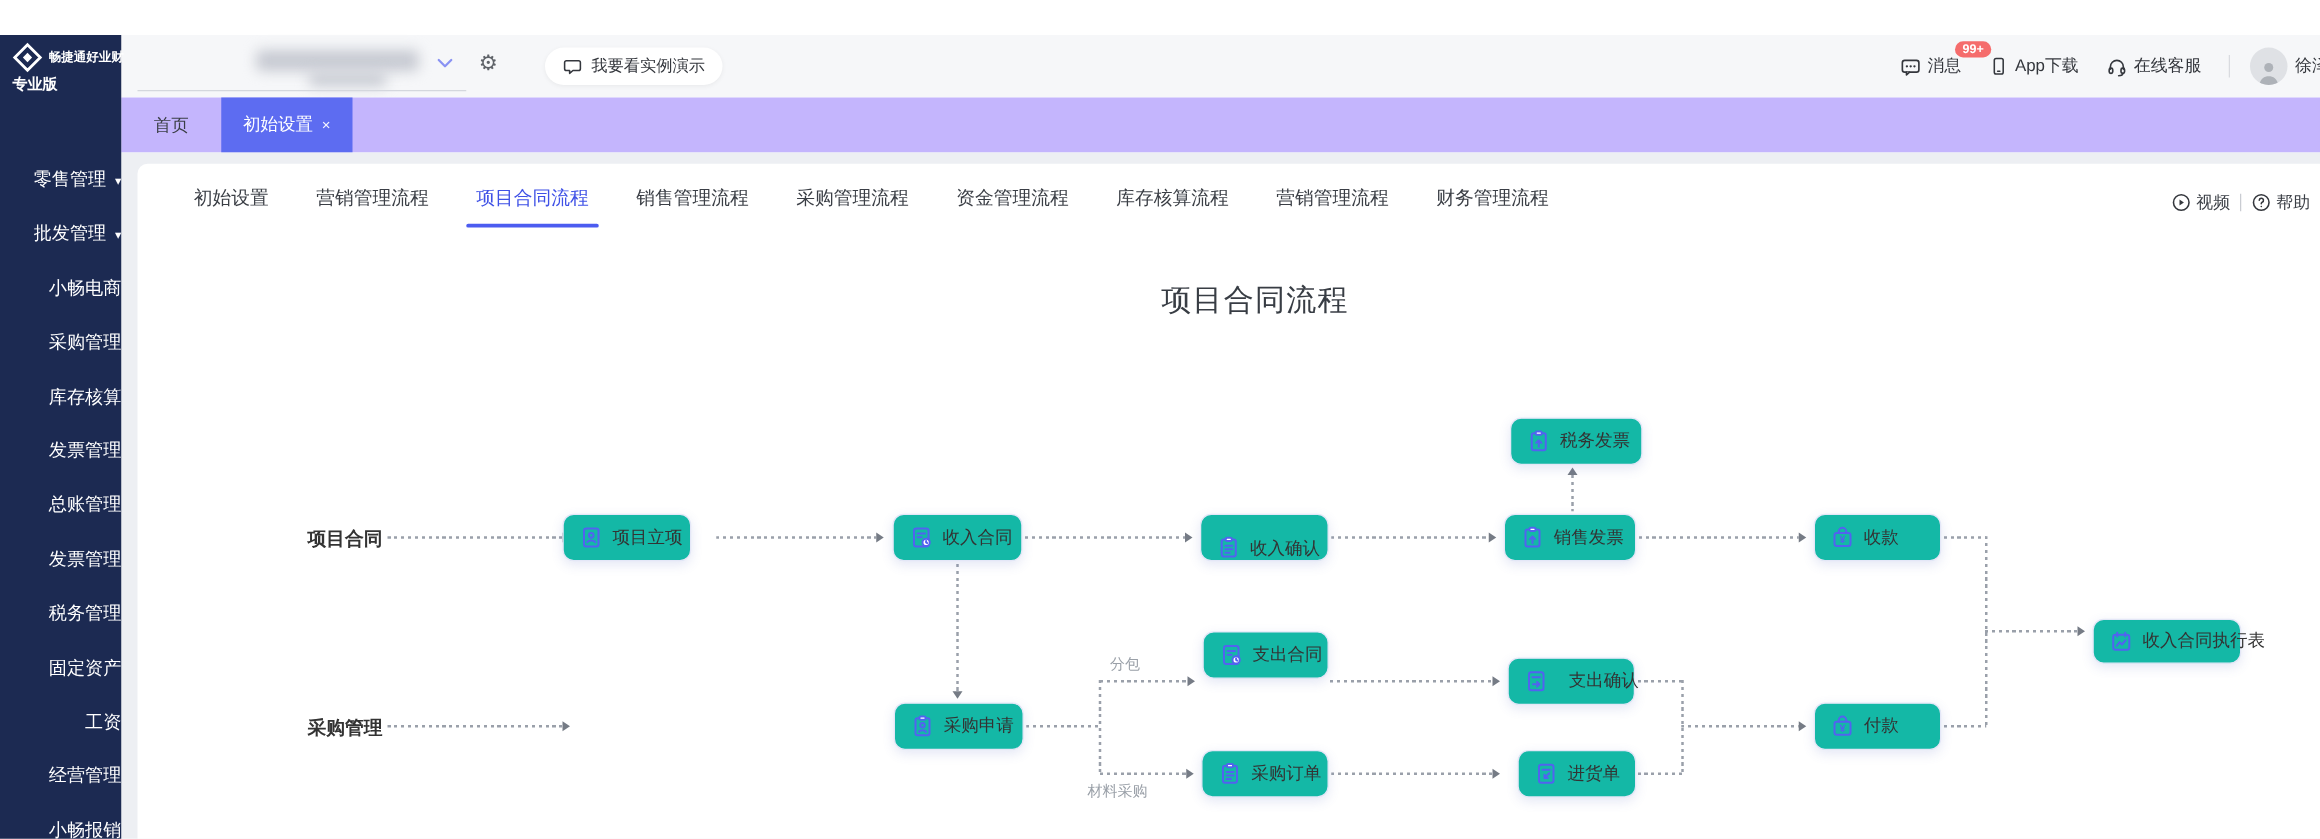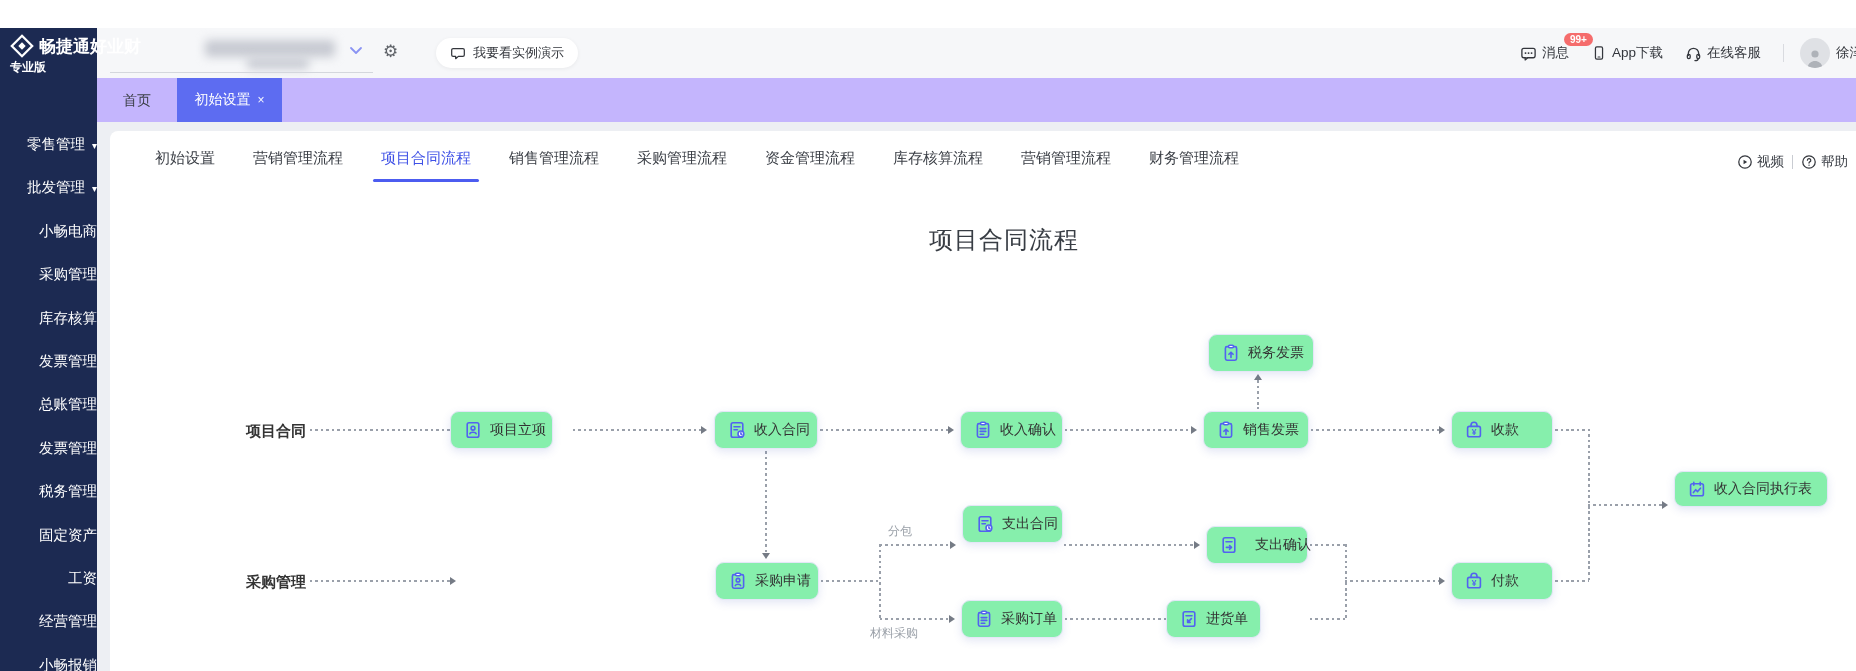--- a/index.html
+++ b/index.html
@@ -3,21 +3,21 @@
 <meta charset="utf-8">
 <style>
   * { margin:0; padding:0; box-sizing:border-box; }
   html,body { width:1856px; height:671px; overflow:hidden; background:#fff;
     font-family:"Liberation Sans","DejaVu Sans",sans-serif; }
   .app { position:absolute; left:0; top:28px; right:0; bottom:0; }
 
   
   .sidebar { position:absolute; left:0; top:0; width:97px; bottom:0; background:#1c2a52; color:#fff; z-index:5; }
   .logo-row { position:absolute; top:5px; left:9px; display:flex; align-items:center; gap:4px; }
-  .logo-name { font-size:17px; font-weight:bold; white-space:nowrap; letter-spacing:0; }
+  .logo-name { font-size:10px; font-weight:bold; white-space:nowrap; letter-spacing:0; }
   .edition { position:absolute; top:31px; left:10px; font-size:12px; font-weight:bold; }
   .menu { position:absolute; top:95px; left:0; right:0; }
   .menu-item { height:43.4px; line-height:43.4px; padding-left:22px; font-size:14.5px; font-weight:500; cursor:pointer; white-space:nowrap;text-align:right; }
   .caret { font-size:10px; margin-left:7px; color:#fff; }
 
   
   .mainarea { position:absolute; left:97px; top:0; right:0; bottom:0; }
   .topbar { position:absolute; left:0; top:0; right:0; height:50px; background:#f6f7f9; }
   .blur-blob { position:absolute; background:#c7cad2; filter:blur(5px); border-radius:4px; }
   .acct-underline { position:absolute; left:13px; top:44px; width:263px; border-top:1px solid #d4d7dd; }
@@ -50,21 +50,21 @@
   .ftab.active::after { content:""; position:absolute; left:-8px; right:-8px; bottom:0; height:3px; background:#4c5cf0; border-radius:2px; }
   .helplinks { position:absolute; right:8px; top:22px; display:flex; align-items:center; gap:8px; font-size:13.5px; color:#3a3e45; }
   .hl-item { display:flex; align-items:center; gap:4px; cursor:pointer; }
   .hl-divider { width:1px; height:14px; background:#c9ccd2; }
 
   
   .dg-title { position:absolute; left:819px; top:93px; width:180px; font-size:24px; font-weight:500; color:#383d44; letter-spacing:1px; }
   .row-label { position:absolute; font-size:15px; font-weight:bold; color:#333; }
   .branch-label { position:absolute; font-size:12px; color:#9aa0a8; }
 
-  .fnode { position:absolute; height:38px; background:#86efac; border:1px solid #e4e7f7; border-radius:9px;
+  .fnode { position:absolute; height:38px; background:#14b8a6; border:1px solid #e4e7f7; border-radius:9px;
     box-shadow:0 3px 9px rgba(90,104,190,.16); display:flex; align-items:center; gap:7px; padding-left:12px;
     font-size:14px; color:#333; font-weight:500; cursor:pointer; white-space:nowrap; }
   .nicon { width:20px; height:20px; flex:0 0 20px; display:flex; }
 
   .hline { position:absolute; height:2px;
     background-image:repeating-linear-gradient(90deg,#9aa0aa 0,#9aa0aa 2.5px,transparent 2.5px,transparent 5.5px); }
   .vline { position:absolute; width:2px;
     background-image:repeating-linear-gradient(180deg,#9aa0aa 0,#9aa0aa 2.5px,transparent 2.5px,transparent 5.5px); }
   .arr-r { position:absolute; width:0; height:0; border-top:4px solid transparent; border-bottom:4px solid transparent; border-left:6px solid #757b85; }
   .arr-u { position:absolute; width:0; height:0; border-left:4px solid transparent; border-right:4px solid transparent; border-bottom:6px solid #757b85; }
@@ -307,21 +307,21 @@
           <span class="nicon">
               <svg class="ic" width="20" height="20" viewBox="0 0 20 20">
                 <rect x="4.2" y="2.8" width="11.6" height="14.4" rx="1.8"></rect>
                 <path d="M7 6.8h6M7 9.8h3.4"></path>
                 <circle cx="13.9" cy="13.9" r="2.9" fill="#fff"></circle>
                 <path d="M13.9 12.7v1.3l.9.5"></path>
               </svg>
             </span>
           <span>收入合同</span>
         </div>
-        <div class="fnode" style="left:850px;top:280px;width:103px;">
+        <div class="fnode" style="left:850px;top:280px;width:103px;align-items:flex-end;">
           <span class="nicon">
               <svg class="ic" width="20" height="20" viewBox="0 0 20 20">
                 <rect x="4.4" y="3.6" width="11.2" height="13.6" rx="1.6"></rect>
                 <rect x="7.6" y="2.2" width="4.8" height="2.6" rx="1" fill="#fff"></rect>
                 <path d="M7.2 8.6h5.6M7.2 11.4h5.6M7.2 14.2h3.6"></path>
               </svg>
             </span>
           <span>收入确认</span>
         </div>
         <div class="fnode" style="left:1093px;top:280px;width:106px;">
@@ -389,41 +389,41 @@
         <div class="fnode" style="left:851px;top:469px;width:102px;">
           <span class="nicon">
               <svg class="ic" width="20" height="20" viewBox="0 0 20 20">
                 <rect x="4.4" y="3.6" width="11.2" height="13.6" rx="1.6"></rect>
                 <rect x="7.6" y="2.2" width="4.8" height="2.6" rx="1" fill="#fff"></rect>
                 <path d="M7.2 8.6h5.6M7.2 11.4h5.6M7.2 14.2h3.6"></path>
               </svg>
             </span>
           <span>采购订单</span>
         </div>
-        <div class="fnode" style="left:1056px;top:469px;width:95px;">
+        <div class="fnode" style="left:1104px;top:469px;width:95px;">
           <span class="nicon">
               <svg class="ic" width="20" height="20" viewBox="0 0 20 20">
                 <rect x="4.2" y="2.8" width="11.6" height="14.4" rx="1.8"></rect>
                 <path d="M7 6.8h6"></path>
                 <path d="M12.4 9.6l-3.8 3.8M8.6 10.8v2.6h2.6"></path>
               </svg>
             </span>
           <span>进货单</span>
         </div>
         <div class="fnode" style="left:1341px;top:431px;width:102px;">
           <span class="nicon">
               <svg class="ic" width="20" height="20" viewBox="0 0 20 20">
                 <rect x="3.6" y="6.4" width="12.8" height="10.4" rx="1.8"></rect>
                 <path d="M7 6.4V5.2a3 3 0 0 1 6 0v1.2"></path>
                 <text x="10" y="14.8" font-size="8.5" text-anchor="middle" fill="#5262f0" stroke="none" font-weight="bold">¥</text>
               </svg>
             </span>
           <span>付款</span>
         </div>
-        <div class="fnode" style="left:1564px;top:340px;width:154px;height:36px;">
+        <div class="fnode" style="left:1564px;top:364px;width:119px;height:36px;">
           <span class="nicon">
               <svg class="ic" width="20" height="20" viewBox="0 0 20 20">
                 <rect x="3.6" y="4.8" width="12.8" height="12" rx="1.8"></rect>
                 <path d="M6.8 3.2v3M13.2 3.2v3"></path>
                 <path d="M6.4 13.6l2.3-2.9 1.9 1.9 2.9-3.4"></path>
               </svg>
             </span>
           <span>收入合同执行表</span>
         </div>
 

